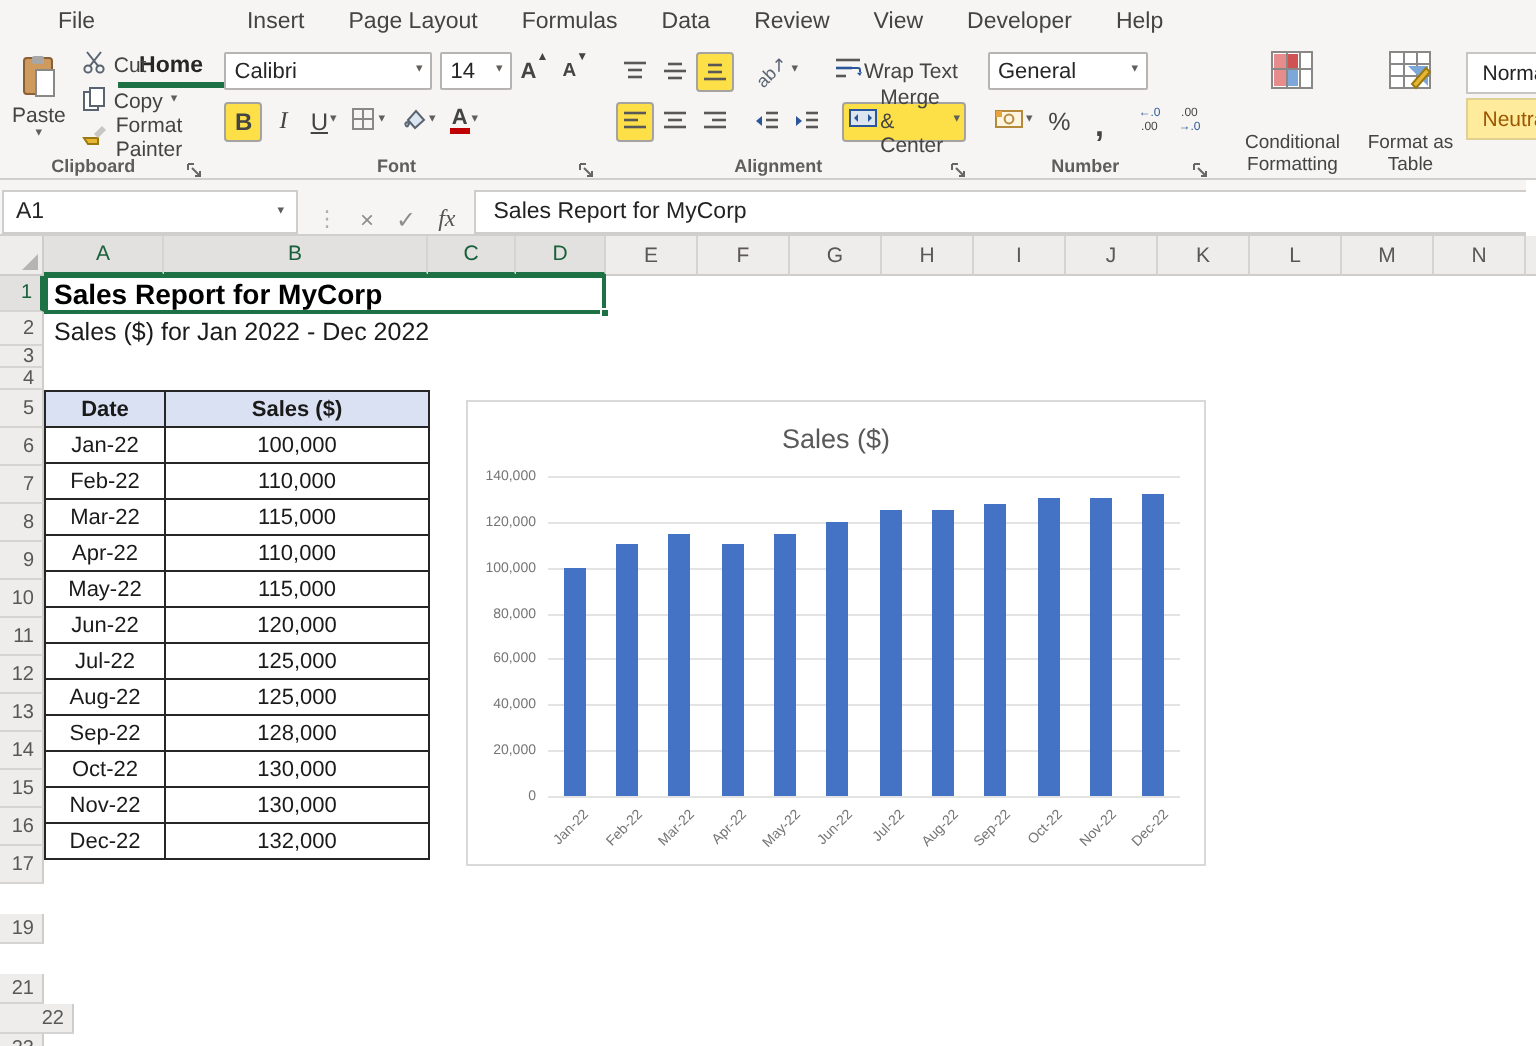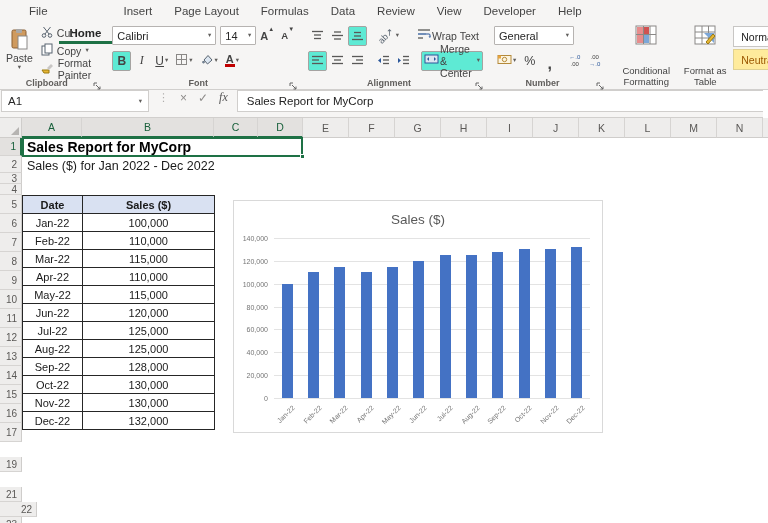--- a/index.html
+++ b/index.html
@@ -15,21 +15,21 @@
   .rbody { display:flex; height:69px; }
   .group { position:relative; padding:3px 4px 13px 5px; }
   .g-label { position:absolute; bottom:1px; left:0; right:12px; text-align:center;
     font-size:9px; color:#605e5c; white-space:nowrap;font-weight:bold; }
   .launcher { position:absolute; bottom:2px; right:2px; width:10px; height:10px; }
   .sep { width:1px; background:#d8d6d4; margin:3px 1px 3px 1px; }
   .rrow { display:flex; align-items:center; height:25px; gap:1px; }
   .ibtn { display:flex; align-items:center; justify-content:center; min-width:19px;
     height:20px; border:1px solid transparent; border-radius:2px; font-size:12px;
     color:#444; gap:1px; padding:0 2px; }
-  .ibtn.pressed { background:#5eead4; border-color:#a5a3a1; }
+  .ibtn.pressed { background:#fde047; border-color:#a5a3a1; }
   .caret { font-size:6.5px; color:#605e5c; line-height:1; }
   .combo { display:flex; align-items:center; justify-content:space-between;
     background:#fff; border:1px solid #b6b3b1; font-size:11px; color:#262626;
     padding:0 4px; height:19px; border-radius:1px; }
 
   
   .clip-content { display:flex; gap:4px; }
   .paste-btn { width:36px; height:52px; display:flex; flex-direction:column;
     align-items:center; justify-content:center; font-size:10.5px; color:#444;
     border:1px solid transparent; border-radius:2px; }
@@ -56,21 +56,21 @@
   
   .bigbtn { width:62px; display:flex; flex-direction:column; align-items:center;
     font-size:9.5px; color:#444; text-align:center; line-height:1.15; padding-top:2px; gap:18px;}
   .gallery { display:flex; flex-direction:column; gap:2px; padding-top:3px; }
   .chip { width:95px; height:21px; border:1px solid #c8c6c4; background:#fff;
     font-size:10.5px; display:flex; align-items:center; padding:0 7px; color:#222; }
   .chip.neutral { background:#ffeb9c; color:#9c5700; border-color:#e0d192; }
 
   
   .fbar { position:absolute; top:90px; left:0; width:763px; height:28px;
-    background:#f6f5f4; border-bottom:1px solid #d1cfcd; display:flex; align-items:flex-start; }
+    background:#f6f5f4; border-bottom:1px solid #d1cfcd; display:flex; align-items:flex-end; }
   .namebox { width:148px; height:22px; margin-left:1px; background:#fff;
     border:1px solid #d0cecc; display:flex; align-items:center;
     justify-content:space-between; padding:0 6px; font-size:11.5px; color:#262626; }
   .fops { display:flex; align-items:center; gap:11px; padding:0 9px; color:#8f8d8b; font-size:12px; }
   .dots { color:#b0aeac; font-size:11px; }
   .fxl { font-style:italic; font-family:"Liberation Serif",serif; color:#555; font-size:12px; }
   .fformula { flex:1; height:22px; background:#fff; border:1px solid #d0cecc;
     border-right:none; display:flex; align-items:center; padding:0 9px;
     font-size:11.5px; color:#222; }
 

